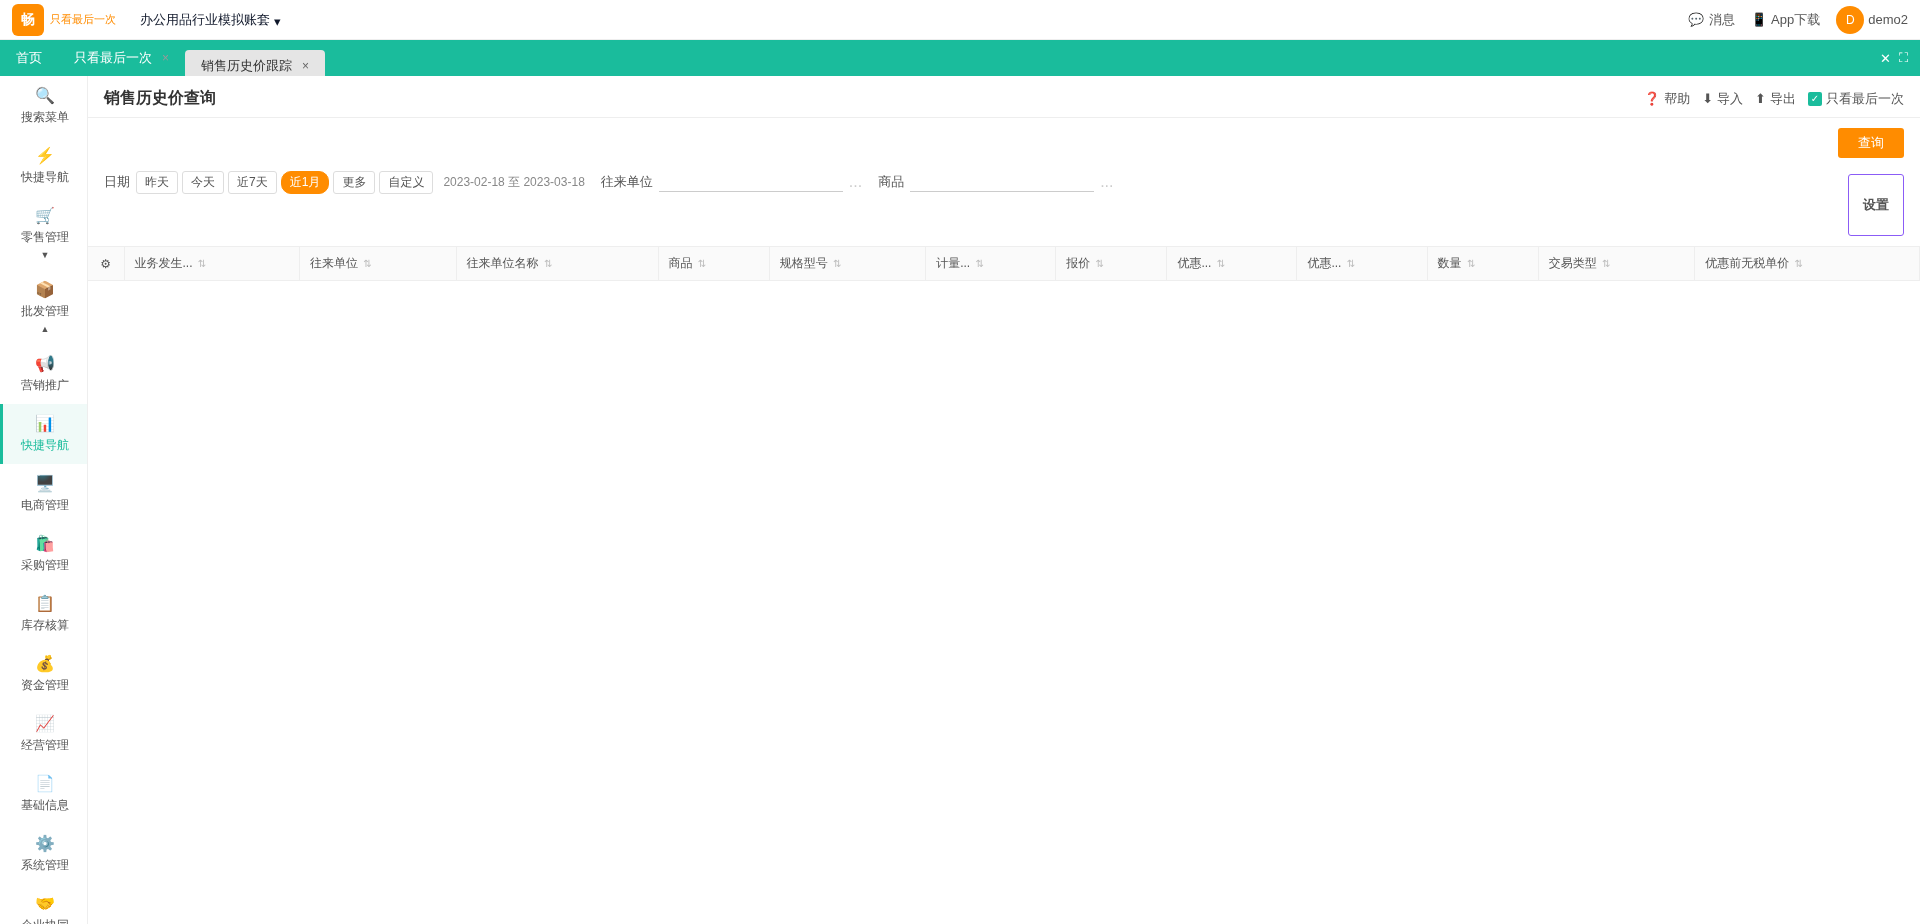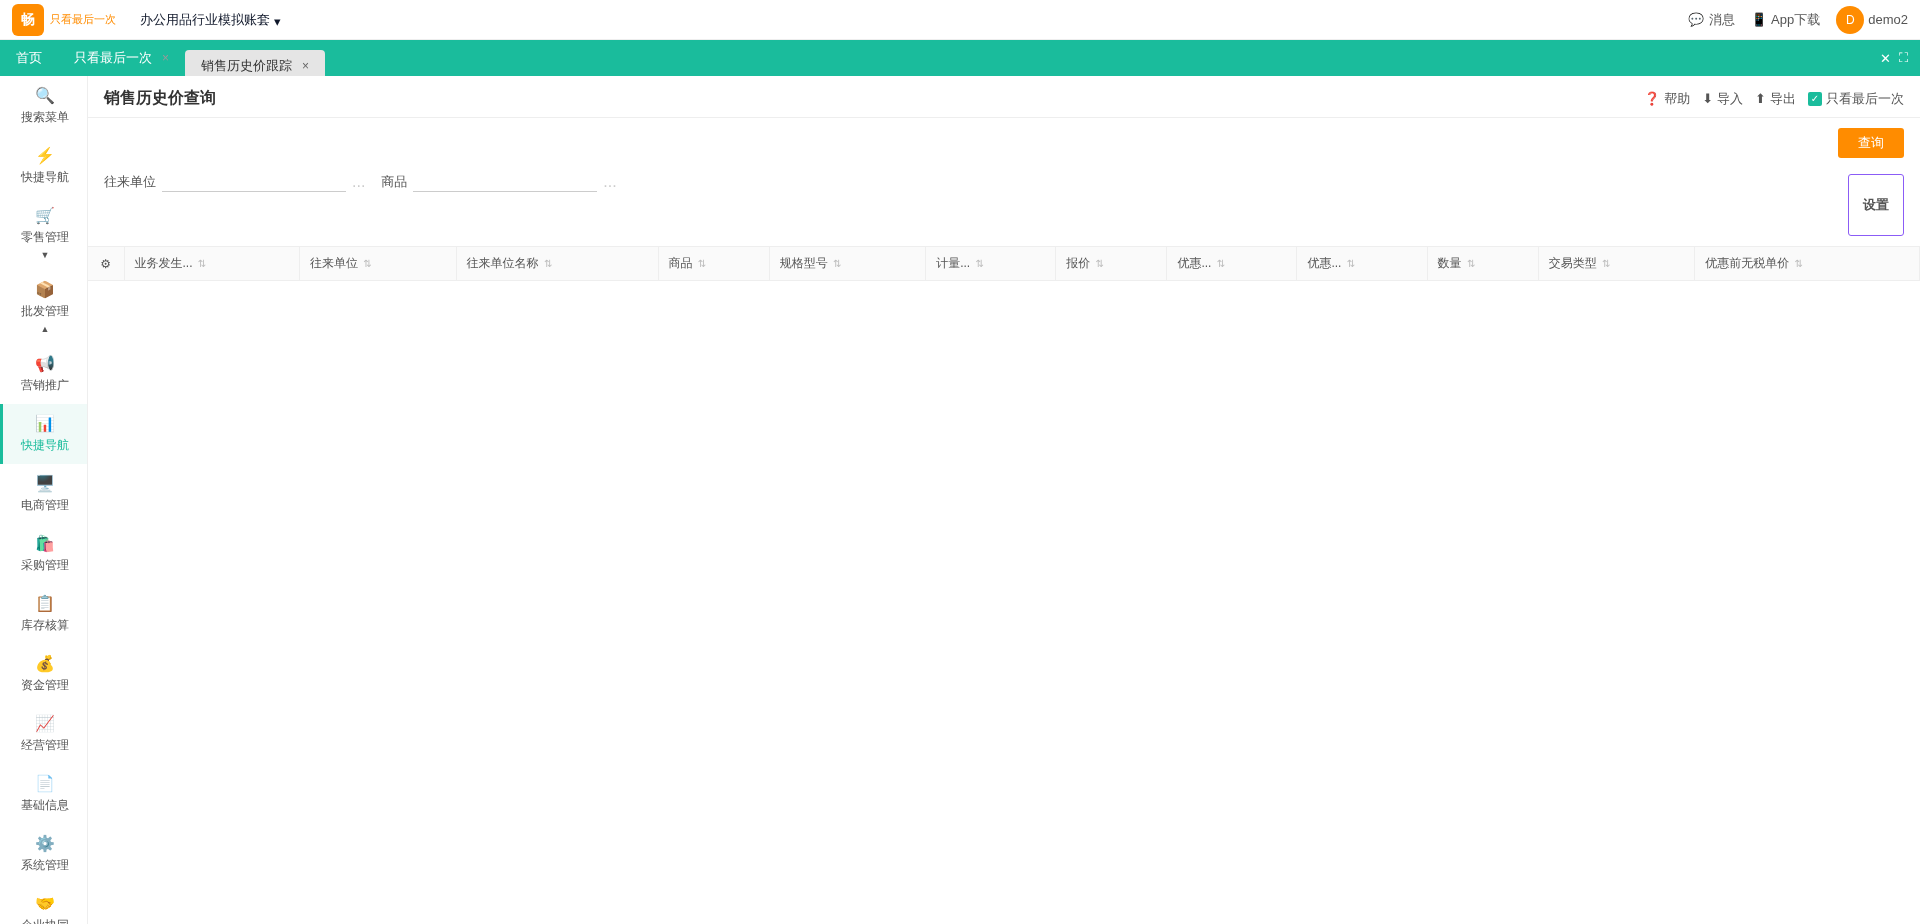--- a/index.html
+++ b/index.html
@@ -205,20 +205,32 @@
             <span>导出</span>
           </div>
           <div class="only-last-checkbox header-action">
             <div class="checkbox-checked">✓</div>
             <span>只看最后一次</span>
           </div>
         </div>
       </div>
 
       <div class="filter-bar">
+        <div class="filter-group">
+          <span class="filter-label">日期</span>
+          <div class="date-btns">
+            <button class="date-btn">昨天</button>
+            <button class="date-btn">今天</button>
+            <button class="date-btn">近7天</button>
+            <button class="date-btn active">近1月</button>
+            <button class="date-btn">更多</button>
+            <button class="date-btn">自定义</button>
+          </div>
+          <span class="date-range">2023-02-18 至 2023-03-18</span>
+        </div>
 
         <div class="filter-group">
           <span class="filter-label">往来单位</span>
           <input class="filter-input" type="text" style="min-width: 160px;">
           <span class="filter-dots">...</span>
         </div>
 
         <div class="filter-group">
           <span class="filter-label">商品</span>
           <input class="filter-input" type="text" style="min-width: 160px;">

